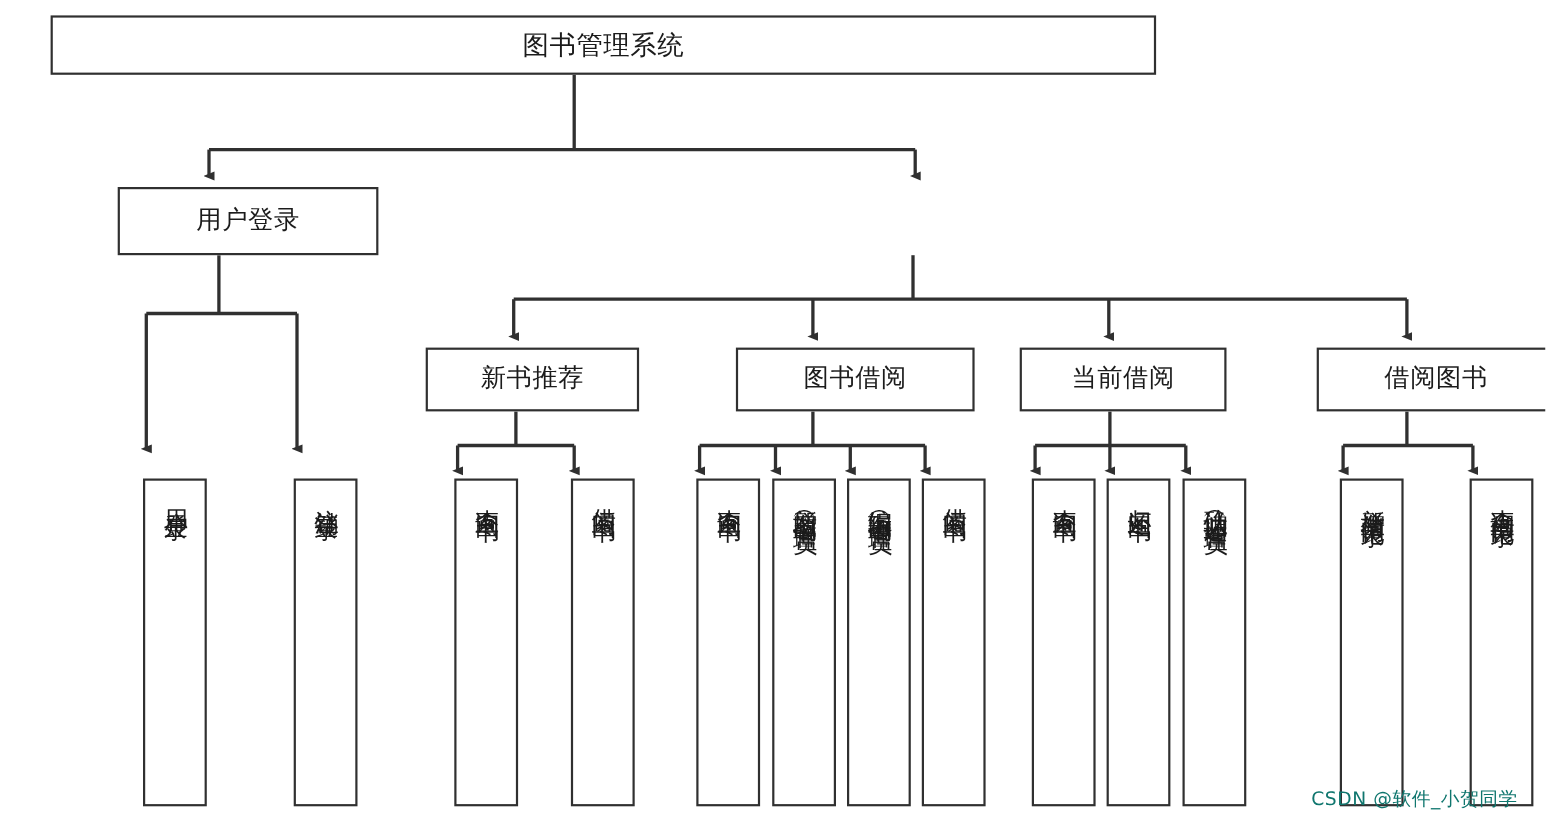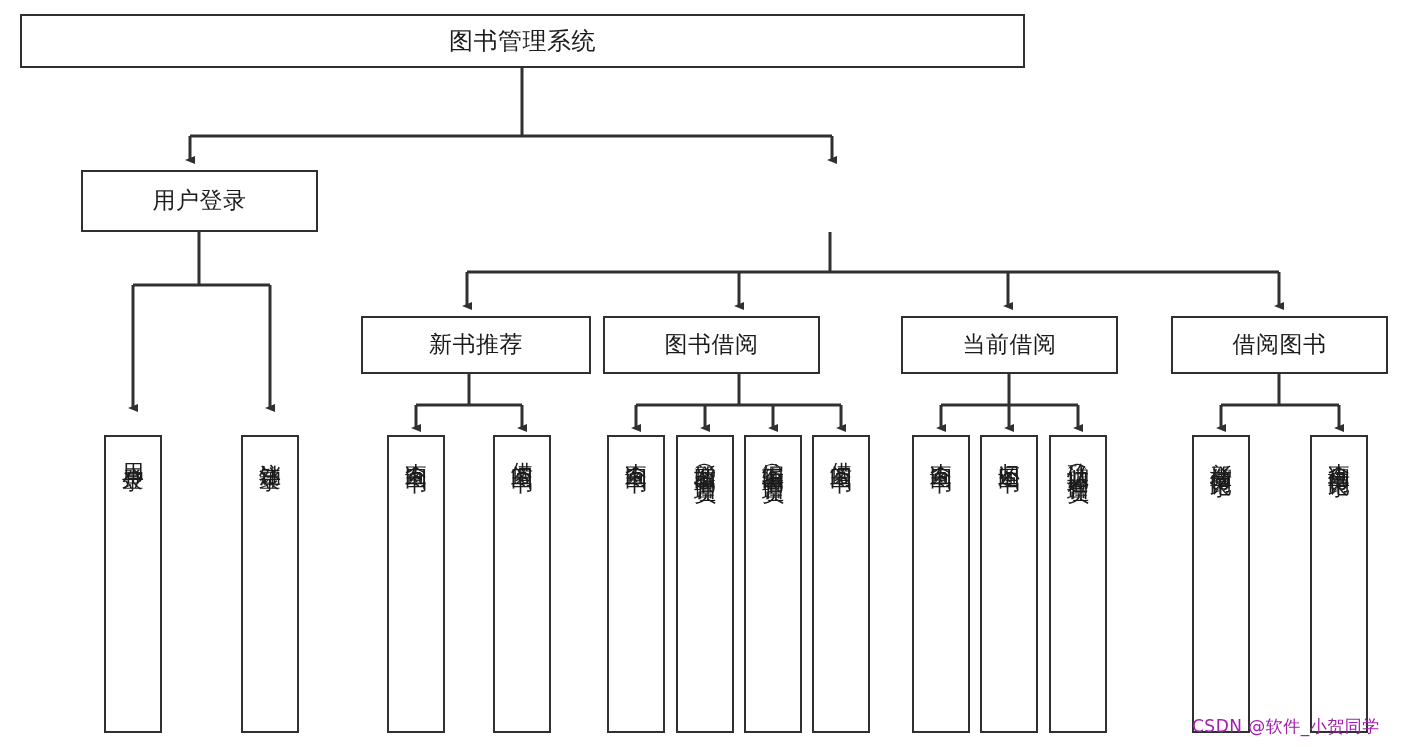--- a/index.html
+++ b/index.html
@@ -25,20 +25,21 @@
   }
   .node {
     position: absolute;
     box-sizing: border-box;
     border: 2.5px solid #303030;
     background: #ffffff;
     display: flex;
     align-items: center;
     justify-content: center;
     color: #1b1b1b;
+    margin-left: 26px;
   }
   .node .label {
     color: #1b1b1b;
     line-height: 1.18;
     letter-spacing: 0.5px;
     white-space: nowrap;
   }
   
   .node.h .label {
     font-size: 23px;
@@ -55,21 +56,21 @@
     writing-mode: vertical-rl;
     text-orientation: upright;
     font-size: 22px;
     letter-spacing: 3px;
     line-height: 1;
     text-align: left;
   }
   .watermark {
     position: absolute;
     font-size: 17px;
-    color: #a21caf;
+    color: #0f766e;
     white-space: nowrap;
     letter-spacing: 0.5px;
   }
 </style>
 </head>
 <body>
 
 <div id="canvas">
 
   <svg id="connectors" viewBox="0 0 1405 747" xmlns="http://www.w3.org/2000/svg">
@@ -123,27 +124,27 @@
   </svg>
 
   <div class="node h root" style="left:20px; top:14px; width:1005px; height:54px;">
     <span class="label">图书管理系统</span>
   </div>
 
   <div class="node h" style="left:81px; top:170px; width:237px; height:62px;">
     <span class="label">用户登录</span>
   </div>
 
-  <div class="node h" style="left:361px; top:316px; width:230px; height:58px;">
+  <div class="node h" style="left:361px; top:316px; width:194px; height:58px;">
     <span class="label">新书推荐</span>
   </div>
-  <div class="node h" style="left:603px; top:316px; width:217px; height:58px;">
+  <div class="node h" style="left:643px; top:316px; width:217px; height:58px;">
     <span class="label">图书借阅</span>
   </div>
-  <div class="node h" style="left:901px; top:316px; width:217px; height:58px;">
+  <div class="node h" style="left:901px; top:316px; width:188px; height:58px;">
     <span class="label">当前借阅</span>
   </div>
   <div class="node h" style="left:1171px; top:316px; width:217px; height:58px;">
     <span class="label">借阅图书</span>
   </div>
 
   <div class="node v" style="left:104px; top:435px; width:58px; height:298px;">
     <span class="label">用户登录</span>
   </div>
   <div class="node v" style="left:241px; top:435px; width:58px; height:298px;">

